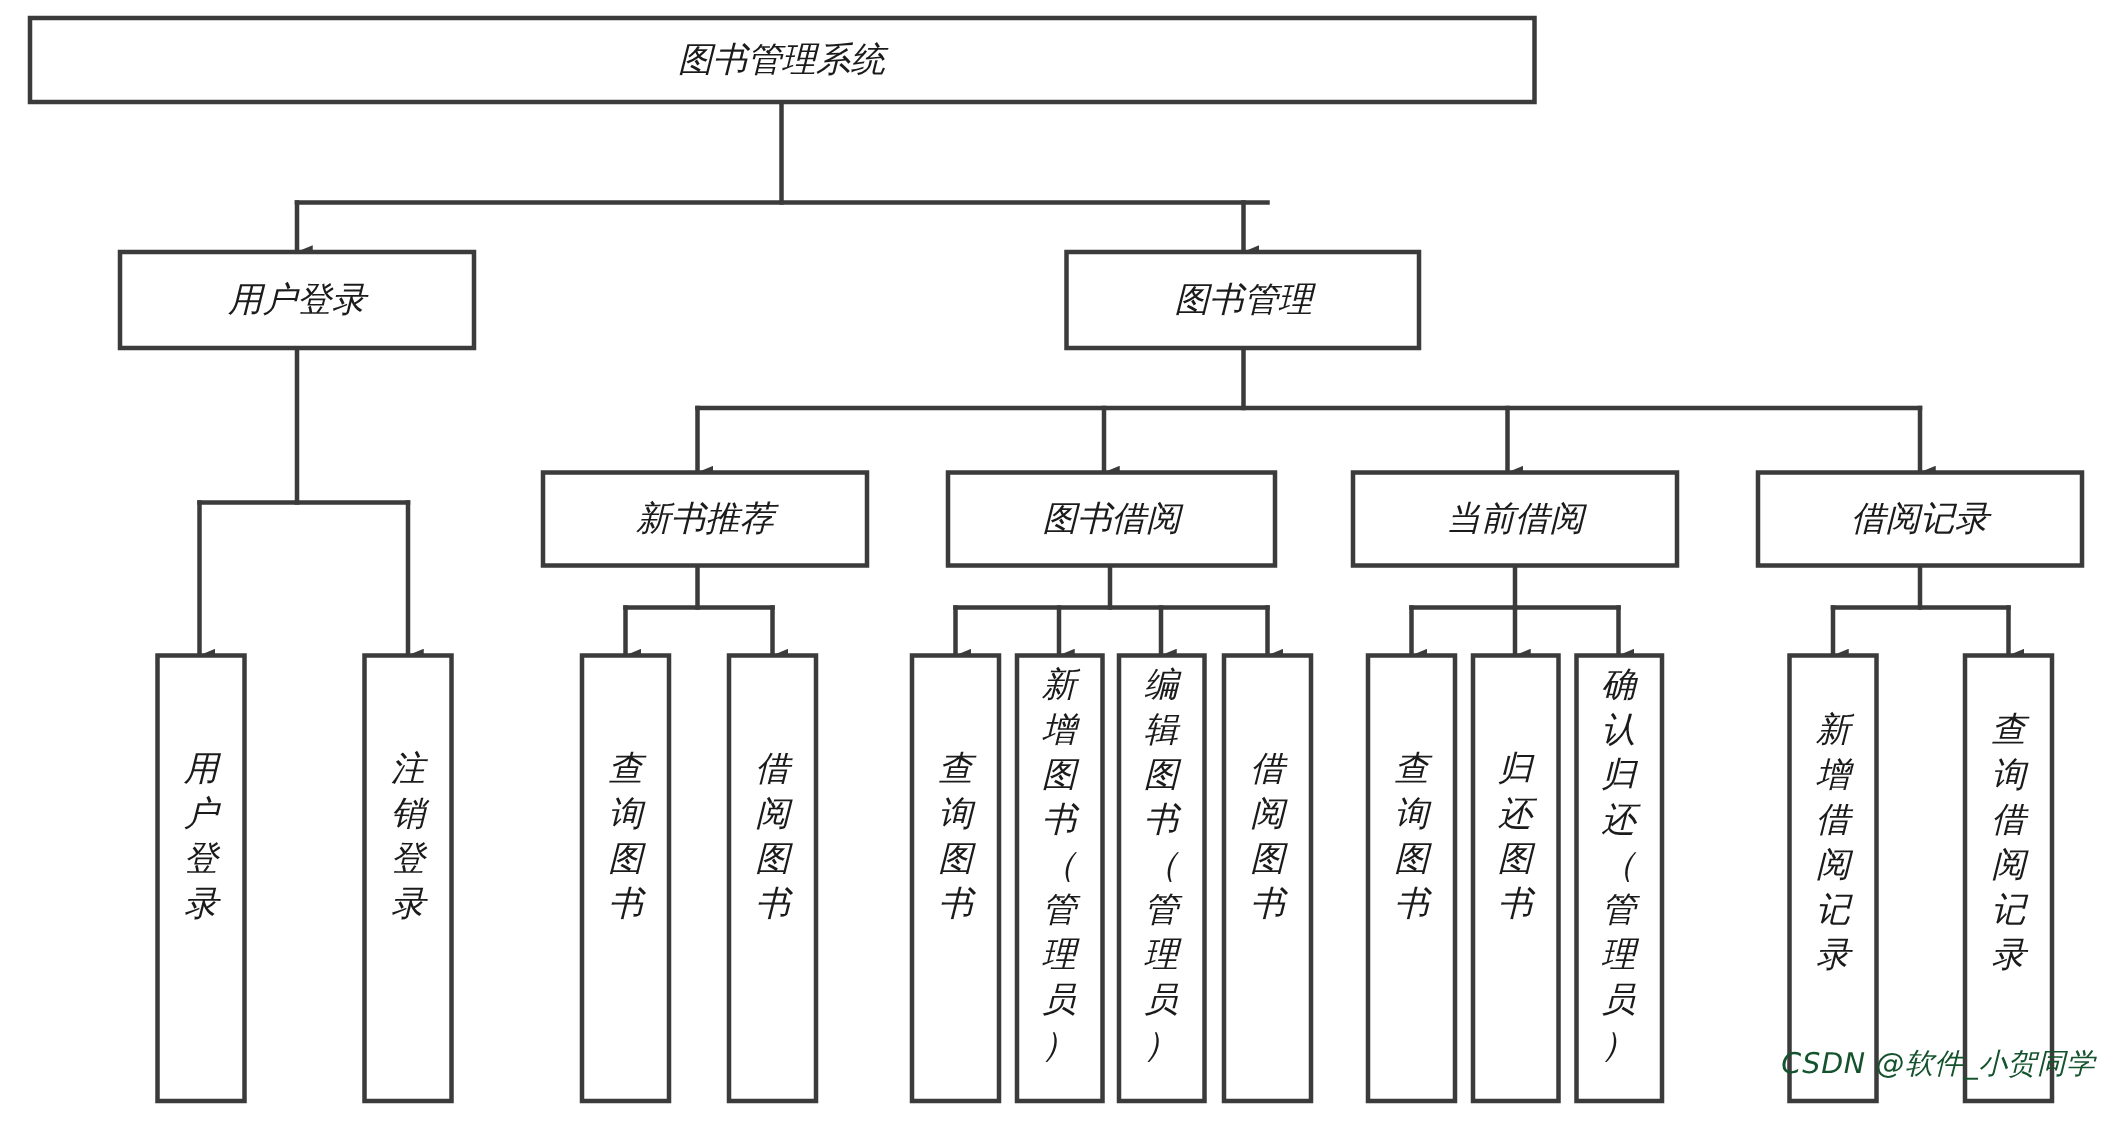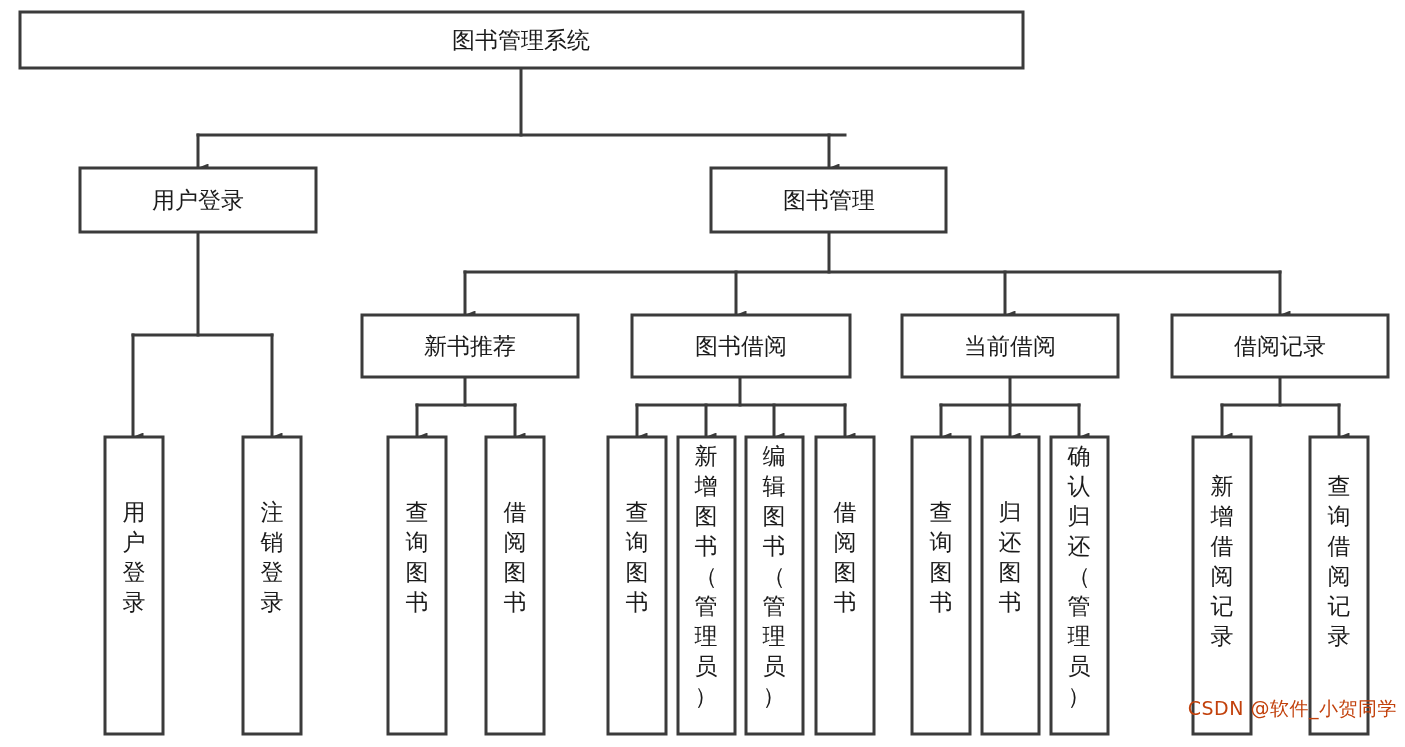--- a/index.html
+++ b/index.html
@@ -10,20 +10,21 @@
   body {
     width: 1405px;
     height: 747px;
     font-family: "DejaVu Sans", "Liberation Sans", sans-serif;
     overflow: hidden;
   }
   #diagram-root {
     position: relative;
     width: 1405px;
     height: 726px;
+    font-style: italic;
   }
   svg#tree-svg {
     position: absolute;
     top: 0;
     left: 0;
     width: 1405px;
     height: 747px;
   }
   .node-box {
     fill: #ffffff;
@@ -48,21 +49,21 @@
     font-size: 23px;
     fill: #1b1b1b;
     text-anchor: middle;
   }
   .watermark {
     position: absolute;
     right: 8px;
     bottom: 4px;
     font-family: "DejaVu Sans", "Liberation Sans", sans-serif;
     font-size: 19px;
-    color: #c2410c;
+    color: #14532d;
     white-space: nowrap;
     letter-spacing: 0.5px;
   }
 </style>
 </head>
 <body>
 
 <div id="diagram-root">
 
   <svg id="tree-svg" viewBox="0 0 1405 747" xmlns="http://www.w3.org/2000/svg">

